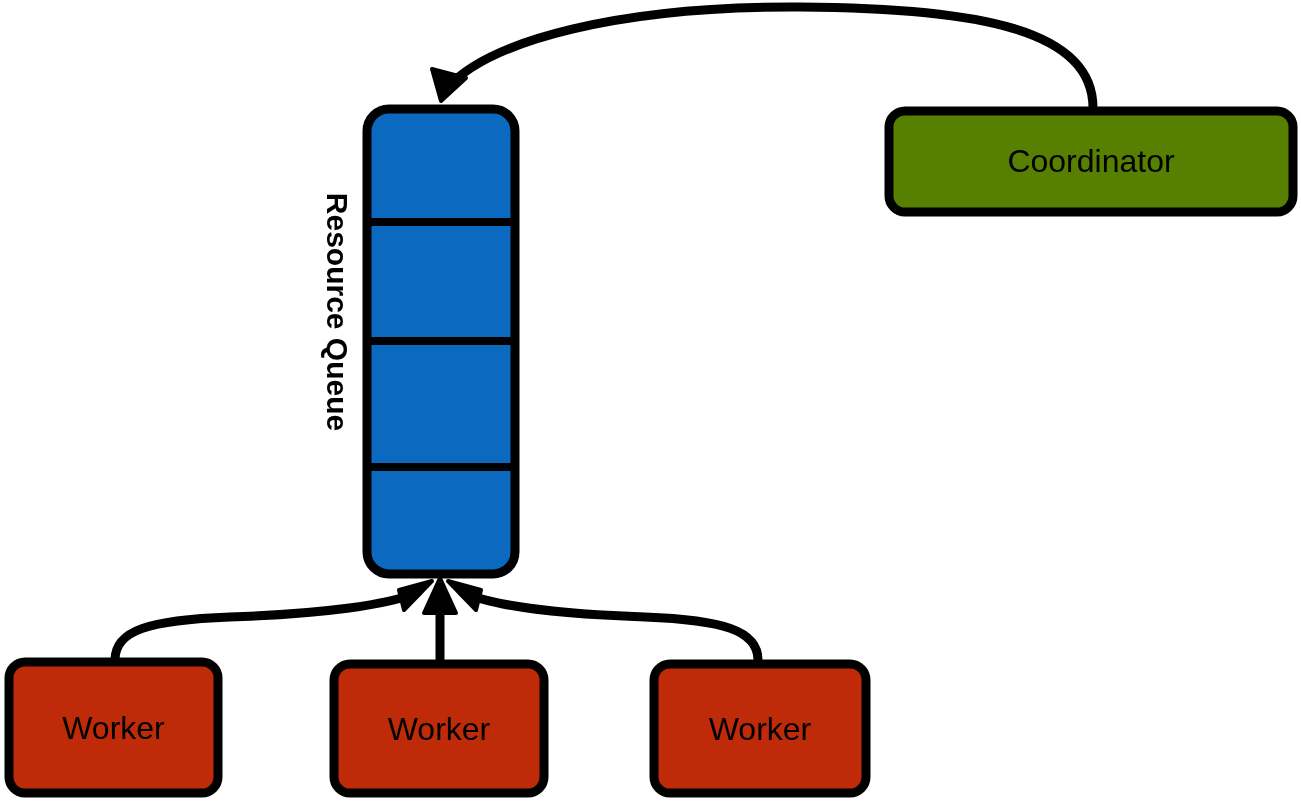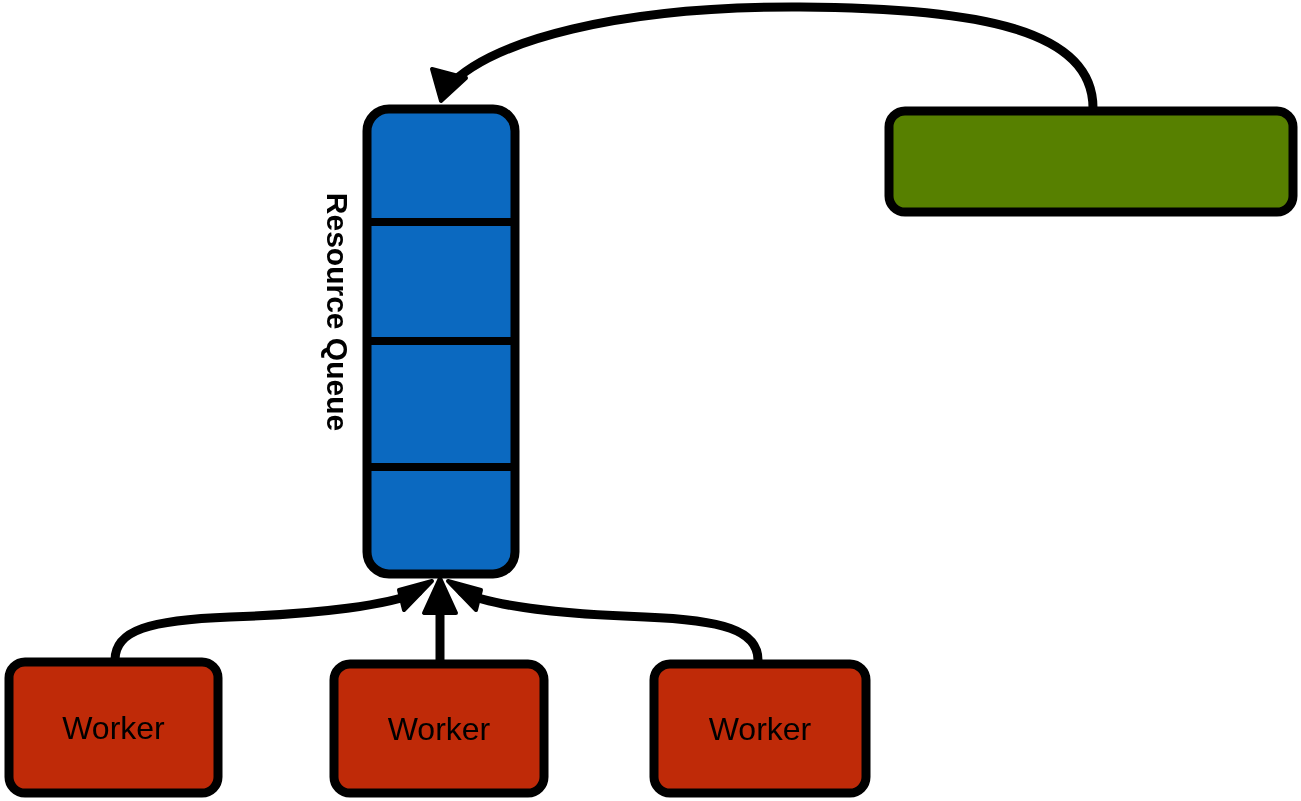--- a/index.html
+++ b/index.html
@@ -115,20 +115,21 @@
       <rect x="334" y="664" width="210" height="129" rx="16" ry="16" fill="#bf2a08" stroke="#000000" stroke-width="9"></rect>
     </g>
     <g>
       <rect x="654" y="664" width="212" height="129" rx="16" ry="16" fill="#bf2a08" stroke="#000000" stroke-width="9"></rect>
     </g>
 
   </svg>
 
   <div id="queue-label">Resource Queue</div>
 
+  <div class="node-label" id="coordinator-label">Coordinator</div>
 
   <div class="node-label" id="worker-label-0">Worker</div>
 
   <div class="node-label" id="worker-label-1">Worker</div>
 
   <div class="node-label" id="worker-label-2">Worker</div>
 
 </div>
 
 </body></html>

